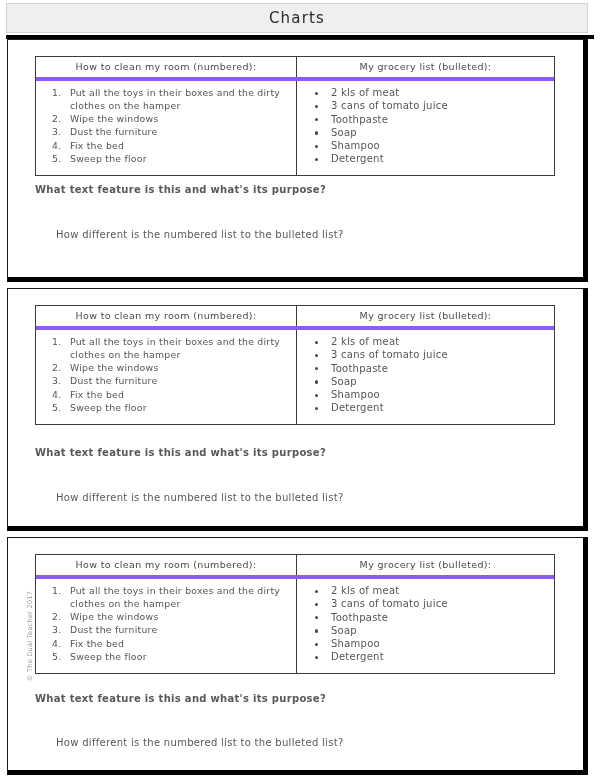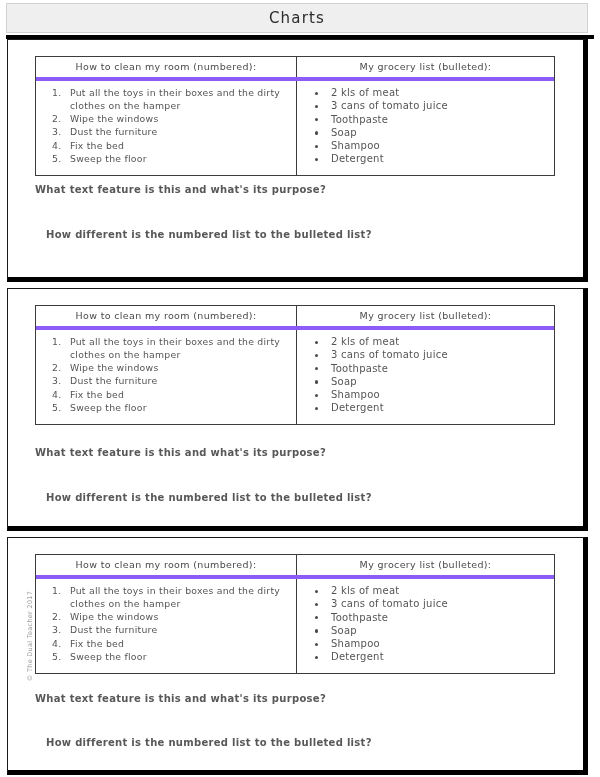--- a/index.html
+++ b/index.html
@@ -138,21 +138,21 @@
   
   .question {
     position: absolute;
     font-size: 10px;
     color: #585858;
     letter-spacing: 0.3px;
     font-family: "DejaVu Sans", sans-serif;
     white-space: nowrap;
   }
   .q1 { left: 27px; font-weight: bold; }
-  .q2 { left: 38px; font-weight: bold; }
+  .q2 { left: 48px; }
 
   
   .watermark {
     position: absolute;
     left: -28px;
     top: 94px;
     width: 100px;
     font-size: 6.5px;
     color: #9c9c9c;
     letter-spacing: 0.3px;

